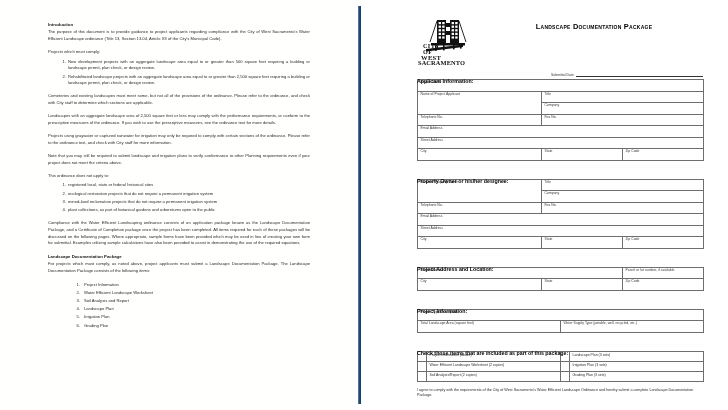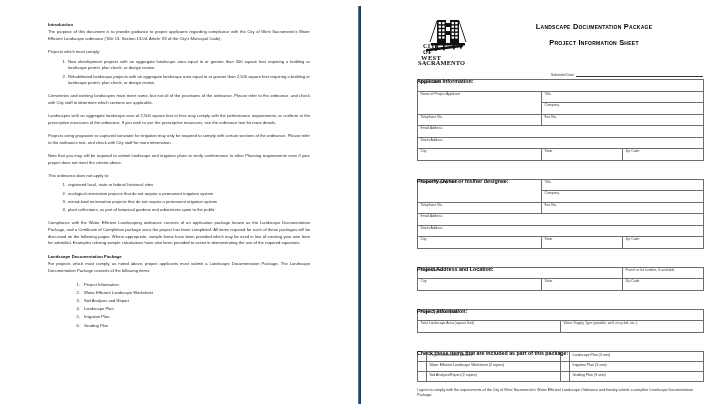--- a/index.html
+++ b/index.html
@@ -296,21 +296,20 @@
             <g fill="#111" font-family="Liberation Serif, serif" font-weight="bold">
               <text x="6" y="30" font-size="6.2" letter-spacing="0.4">CITY</text>
               <text x="6" y="36" font-size="6.2" letter-spacing="0.4">OF</text>
               <text x="4" y="42" font-size="6.6" letter-spacing="0.3">WEST</text>
               <text x="1" y="47.4" font-size="6.4" letter-spacing="0.1">SACRAMENTO</text>
             </g>
           </svg>
         </div>
         <div class="rp-titles">
           <div class="rp-title">Landscape Documentation Package</div>
-          <div class="rp-title2">Project Information Sheet</div>
         </div>
       </div>
 
       <div class="sec-head-row">
         <span class="sec-head">Applicant Information:</span>
         <span class="submittal">
           <span class="lbl">Submittal Date</span>
           <span class="rule"></span>
         </span>
       </div>

